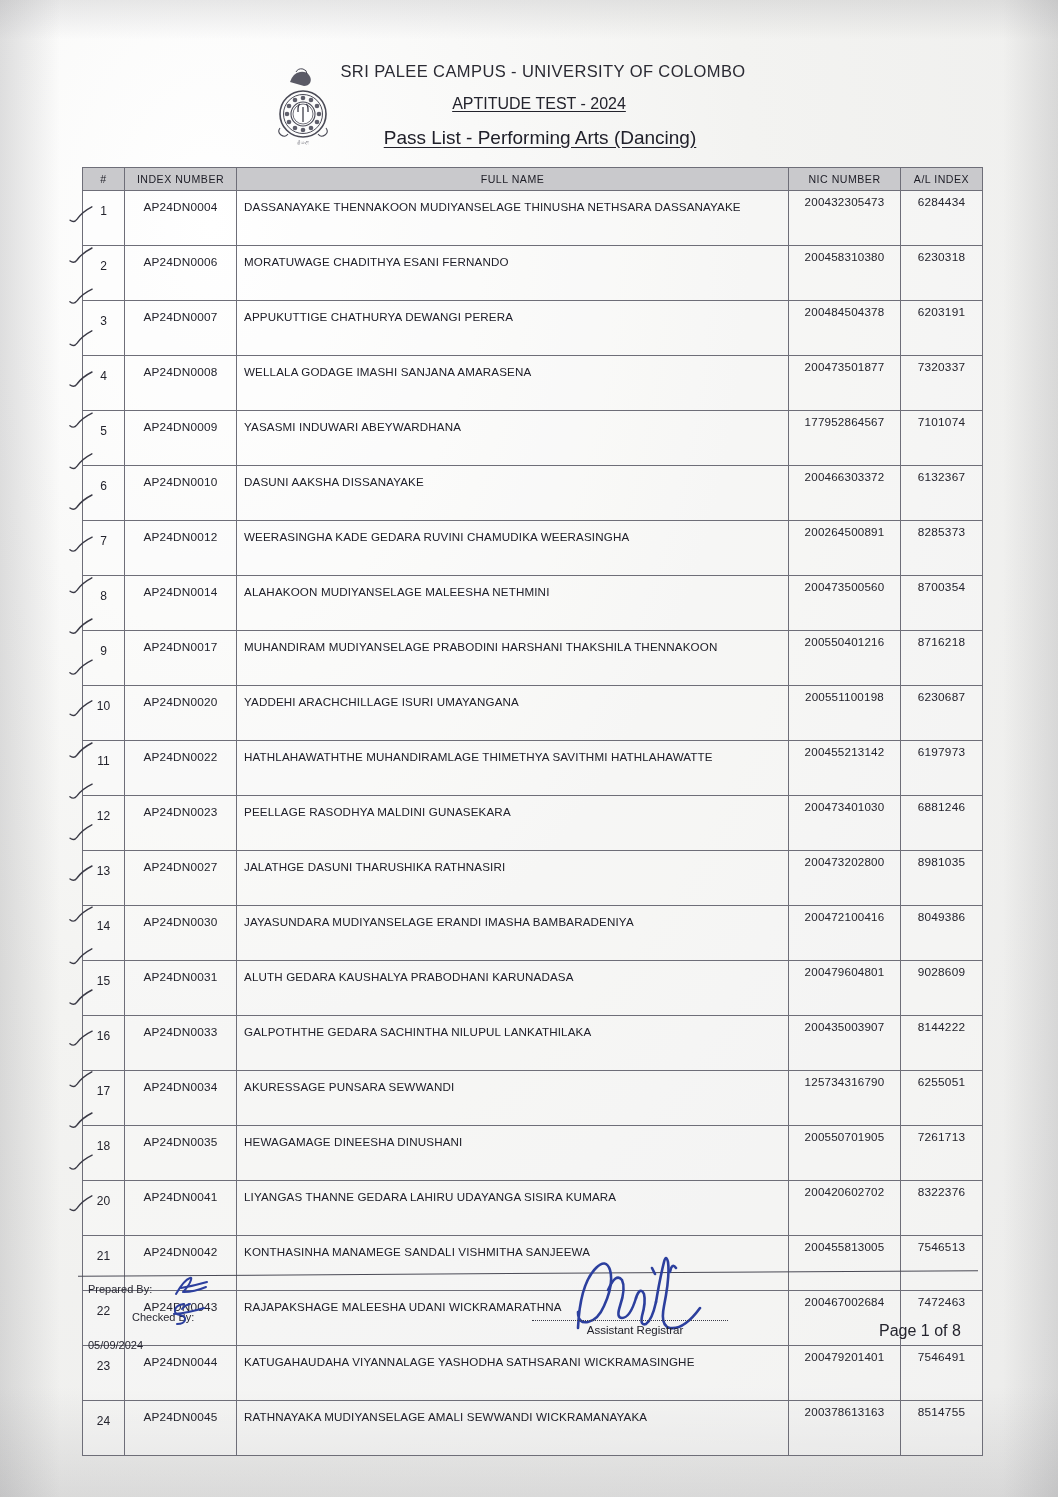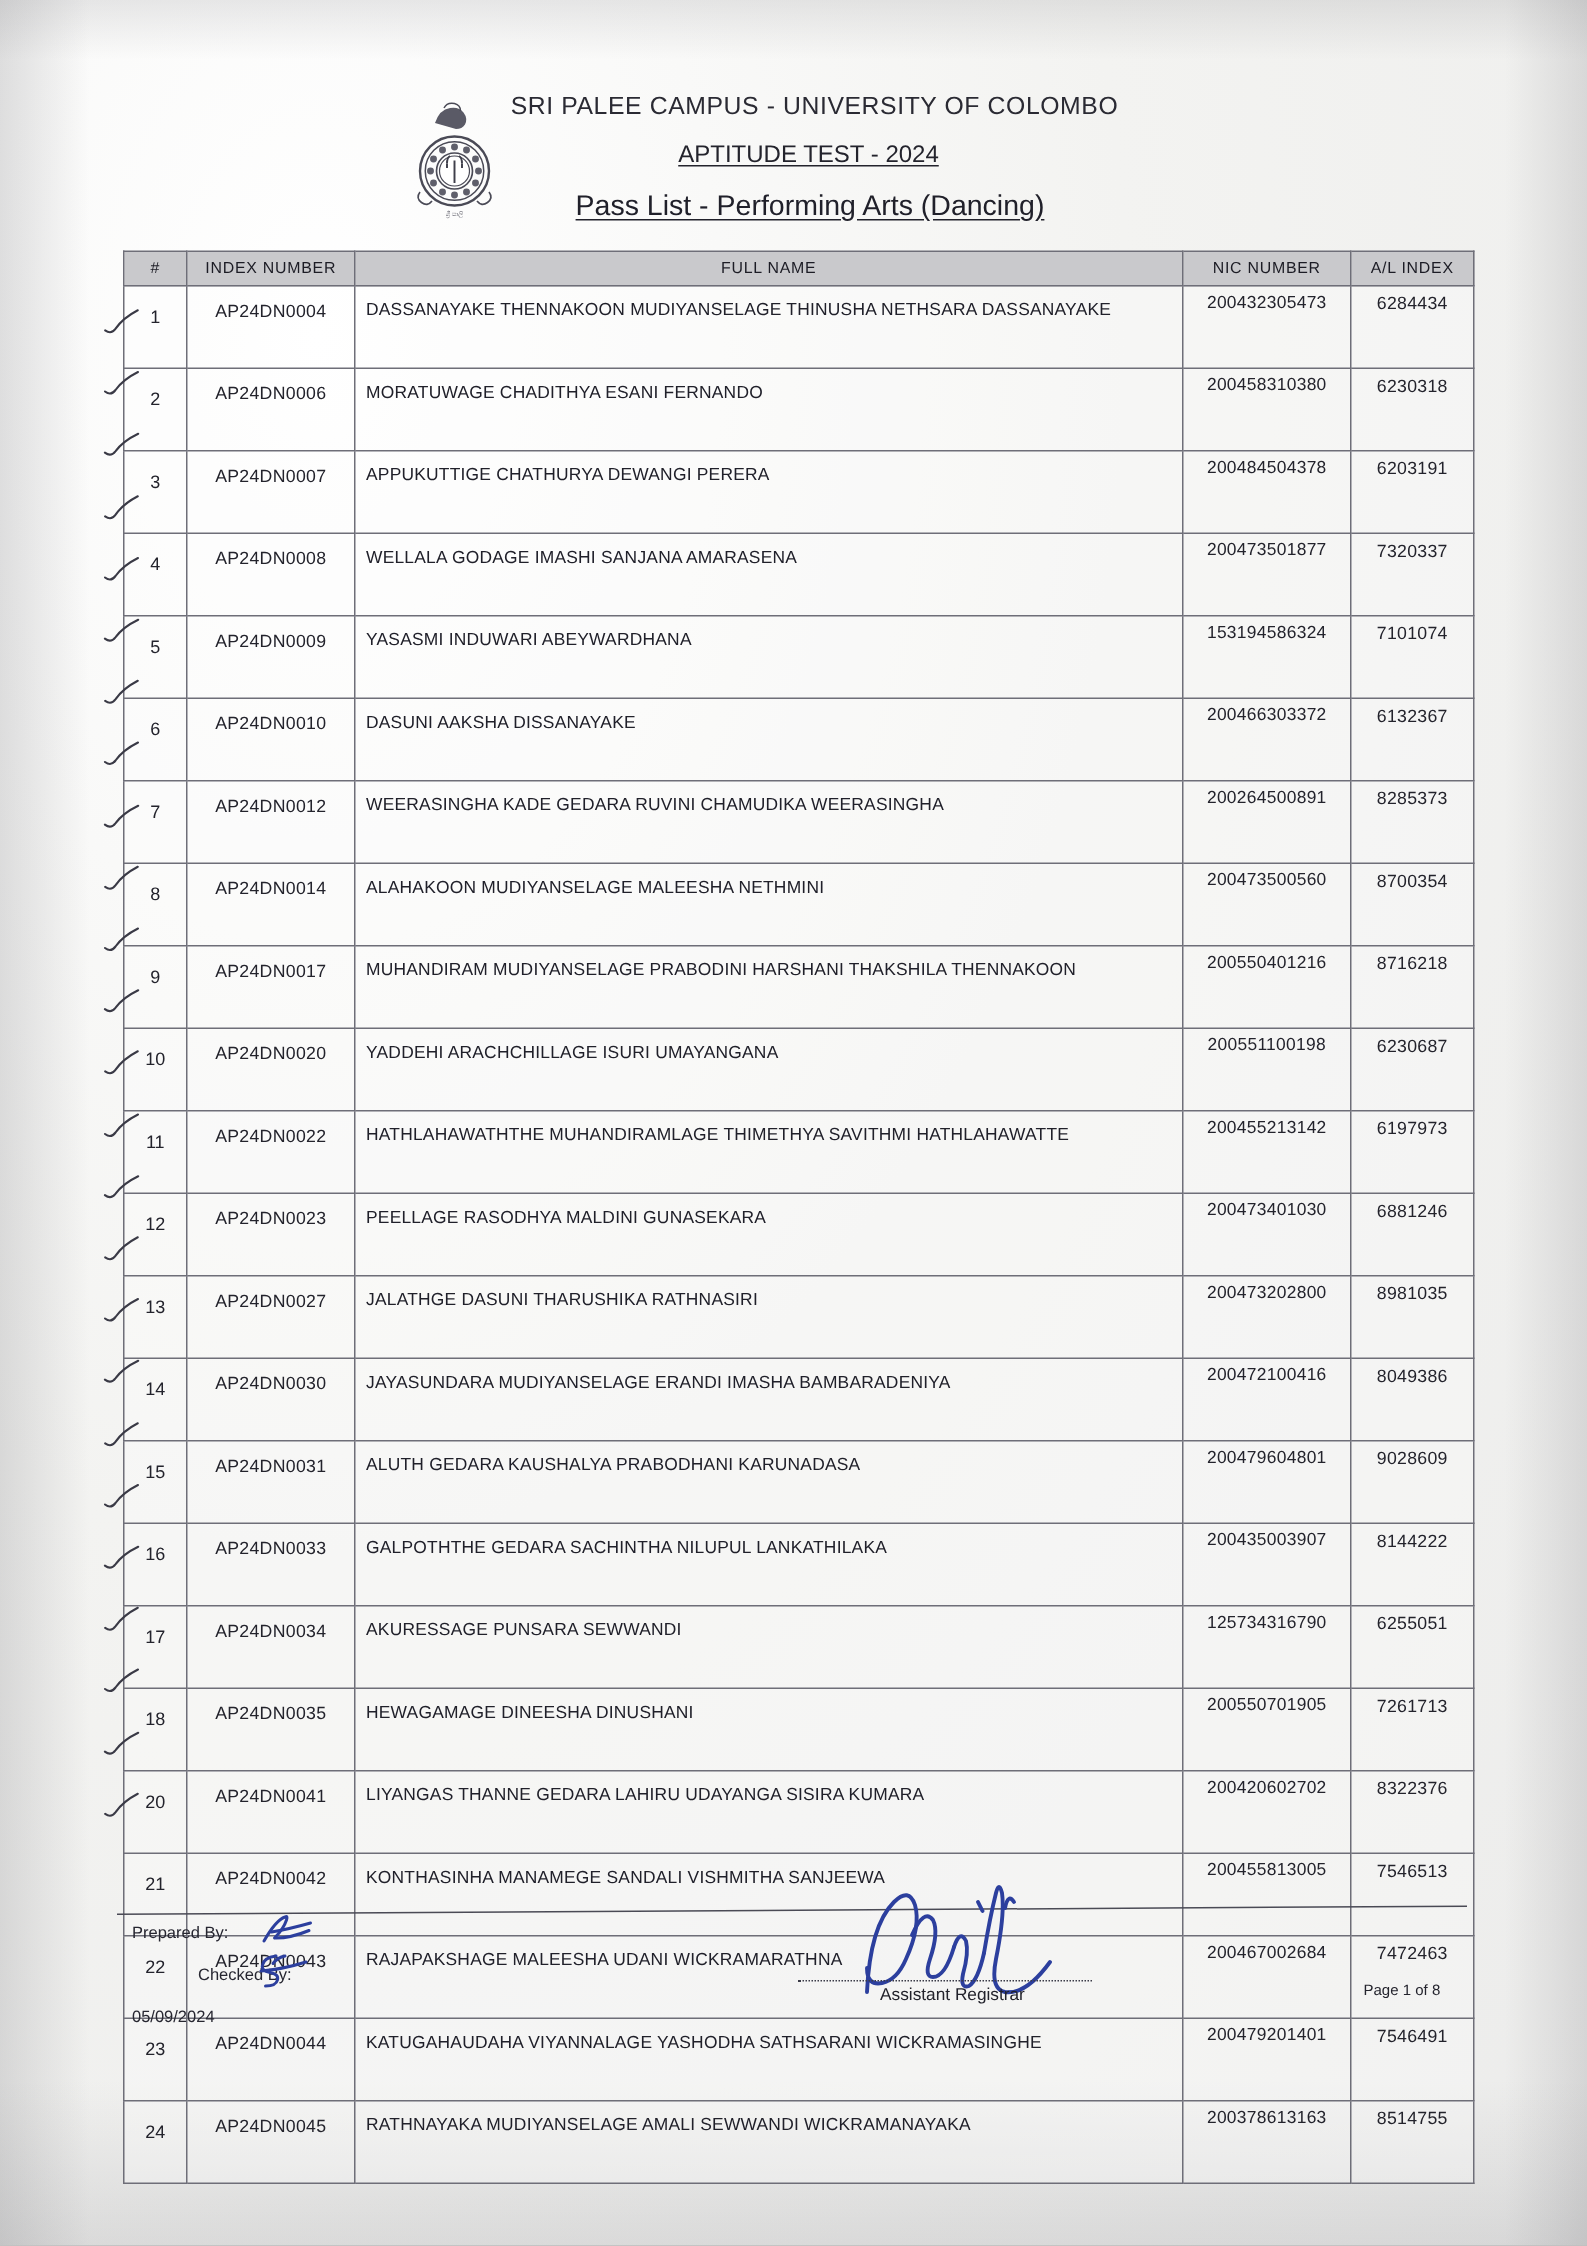--- a/index.html
+++ b/index.html
@@ -220,22 +220,22 @@
     width: 196px;
     border-top: 1px dotted #3b3b48;
   }
   .registrar-label {
     position: absolute; left: 0; top: 66px;
     width: 230px;
     font-size: 11.5px;
     color: #22222b;
   }
   .page-num {
-    position: absolute; left: 896px; top: 46px;
-    font-size: 10px; color: #24242e; padding-left: 13px;
+    position: absolute; left: 866px; top: 46px;
+    font-size: 16px; color: #24242e; padding-left: 13px;
   }
 </style>
 </head>
 <body>
 
 <div class="page">
 
   <div class="scan-shade-top"></div>
   <div class="scan-shade-left"></div>
   <div class="scan-shade-right"></div>
@@ -337,21 +337,21 @@
             <td class="cell-num">4</td>
             <td class="cell-index">AP24DN0008</td>
             <td class="cell-name">WELLALA GODAGE IMASHI SANJANA AMARASENA</td>
             <td class="cell-nic">200473501877</td>
             <td class="cell-al">7320337</td>
           </tr>
           <tr>
             <td class="cell-num">5</td>
             <td class="cell-index">AP24DN0009</td>
             <td class="cell-name">YASASMI INDUWARI ABEYWARDHANA</td>
-            <td class="cell-nic">153194586324</td>
+            <td class="cell-nic">177952864567</td>
             <td class="cell-al">7101074</td>
           </tr>
           <tr>
             <td class="cell-num">6</td>
             <td class="cell-index">AP24DN0010</td>
             <td class="cell-name">DASUNI AAKSHA DISSANAYAKE</td>
             <td class="cell-nic">200466303372</td>
             <td class="cell-al">6132367</td>
           </tr>
           <tr>

